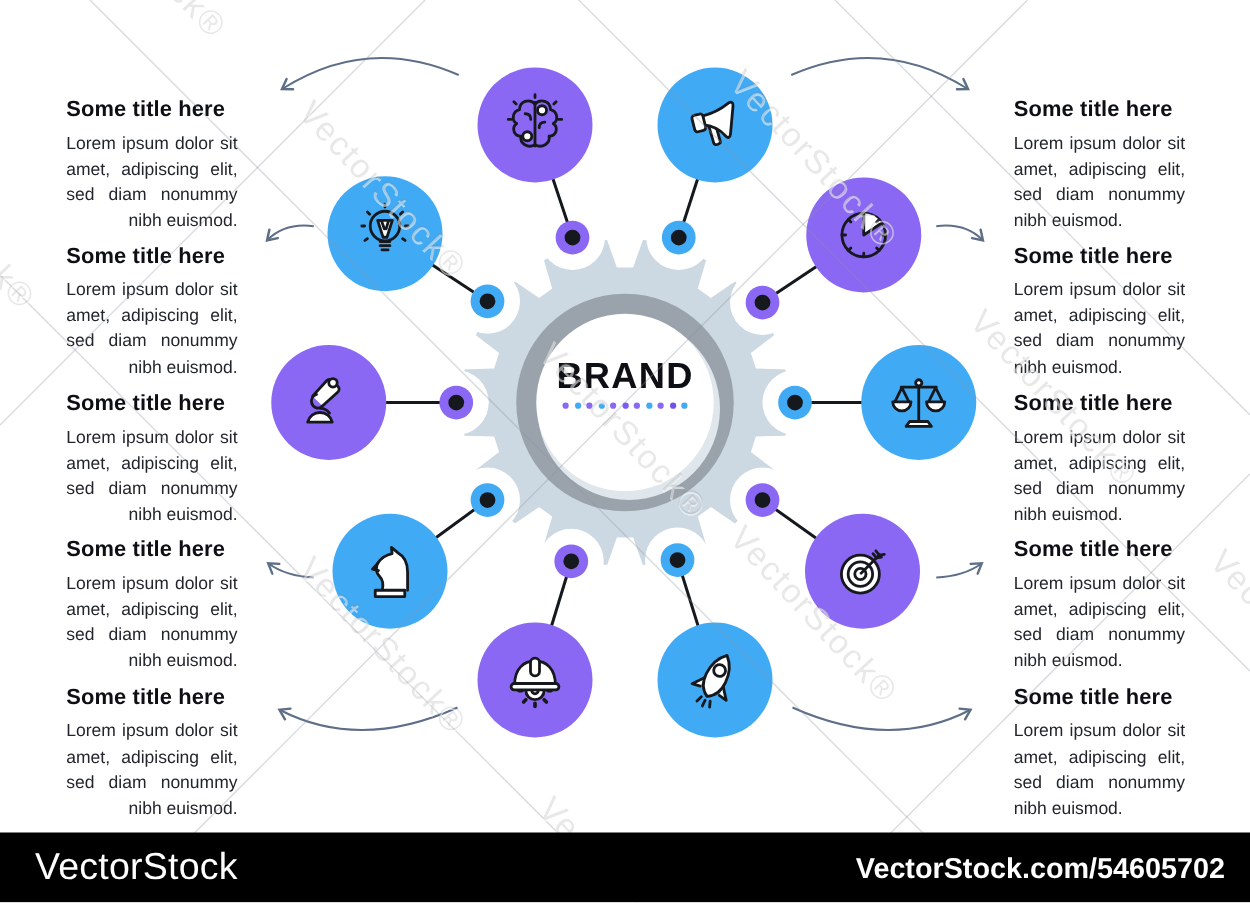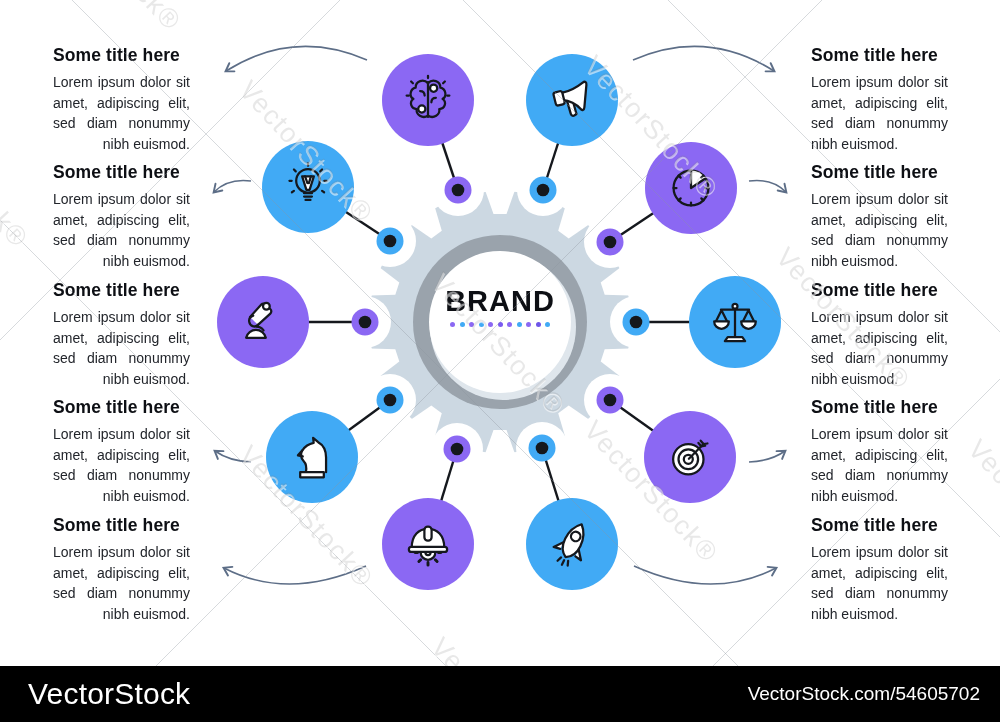--- a/index.html
+++ b/index.html
@@ -6,21 +6,21 @@
   .canvas{position:relative;width:1000px;height:722px;background:#fff;overflow:hidden;
           font-family:"Liberation Sans",sans-serif;}
   .layer{position:absolute;left:0;top:0;width:1000px;height:722px;}
   svg.layer{pointer-events:none;}
   
   .icon-circle{position:absolute;width:92px;height:92px;border-radius:50%;
                display:flex;align-items:center;justify-content:center;z-index:10;}
   .icon-circle svg{width:54px;height:54px;}
   .glyph{stroke:#15181d;stroke-width:2;fill:none;stroke-linecap:round;stroke-linejoin:round;}
   
-  .tblock{position:absolute;width:137px;z-index:12;}
+  .tblock{position:absolute;width:137px;z-index:12;margin-top:32px;}
   .tblock h3{margin:0 0 7px 0;font-size:17.5px;line-height:1.1;color:#0d0f14;
              font-weight:700;letter-spacing:.1px;}
   .tblock p{margin:0;font-size:14px;line-height:1.47;color:#22252b;text-align:justify;}
   .col-left p{text-align-last:right;}
   .col-right p{text-align-last:left;}
   .col-left{left:53px;}
   .col-right{left:811px;}
   
   .brand-box{position:absolute;left:400px;top:286px;width:200px;text-align:center;z-index:12;}
   .brand-line1{font-size:29px;font-weight:800;letter-spacing:1px;color:#0d0f14;line-height:1.05;}
@@ -29,21 +29,21 @@
   .brand-dots span{width:5px;height:5px;border-radius:50%;display:inline-block;}
   
   .wm{position:absolute;z-index:40;font-size:27px;font-weight:500;letter-spacing:1.5px;
       color:rgba(125,125,125,0.18);text-shadow:1px 1px 0 rgba(255,255,255,0.55);
       transform:rotate(47deg);transform-origin:left top;white-space:nowrap;pointer-events:none;}
   
   .bar{position:absolute;left:0;bottom:0;width:1000px;height:56px;background:#000;z-index:60;
        display:flex;align-items:center;justify-content:space-between;box-sizing:border-box;
        padding:0 20px 0 28px;margin-top:48px;}
   .bar .bar-brand{color:#fff;font-size:30px;letter-spacing:.2px;}
-  .bar .bar-url{color:#fff;font-size:19px;}
+  .bar .bar-url{color:#fff;font-size:23px;font-weight:bold;}
 </style>
 </head>
 <body>
 
 <div class="canvas">
 
   <svg class="layer" id="diagram-svg" viewBox="0 0 1000 722">
     <defs>
       <marker id="ah" viewBox="0 0 12 12" refX="9" refY="6" markerWidth="8" markerHeight="8" orient="auto">
         <path d="M2.5 1.5 L9.5 6 L2.5 10.5" fill="none" stroke="#5d6e87" stroke-width="1.8" stroke-linecap="round"></path>

